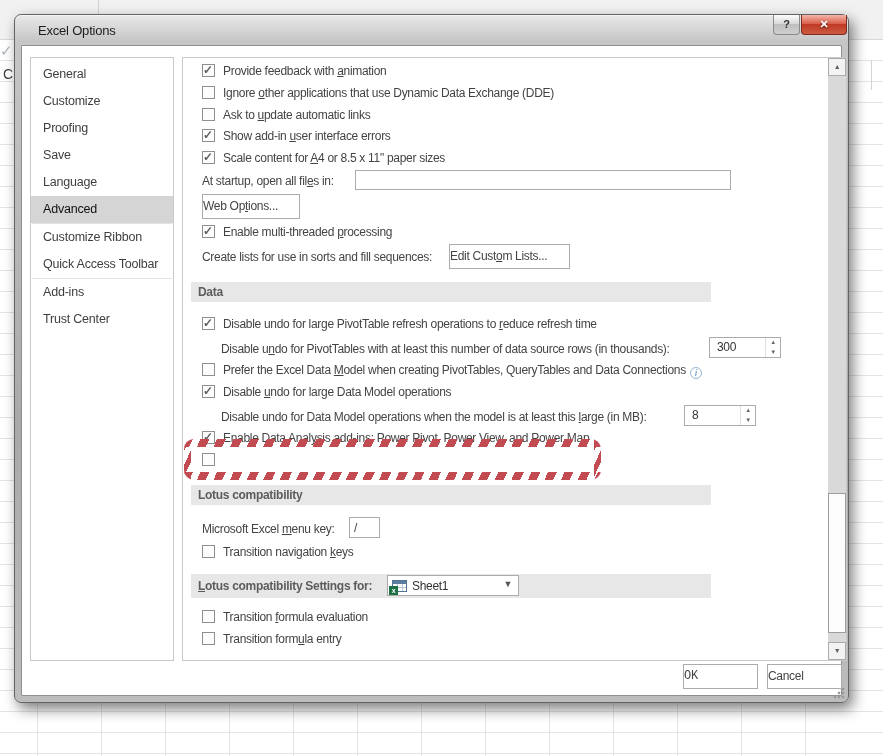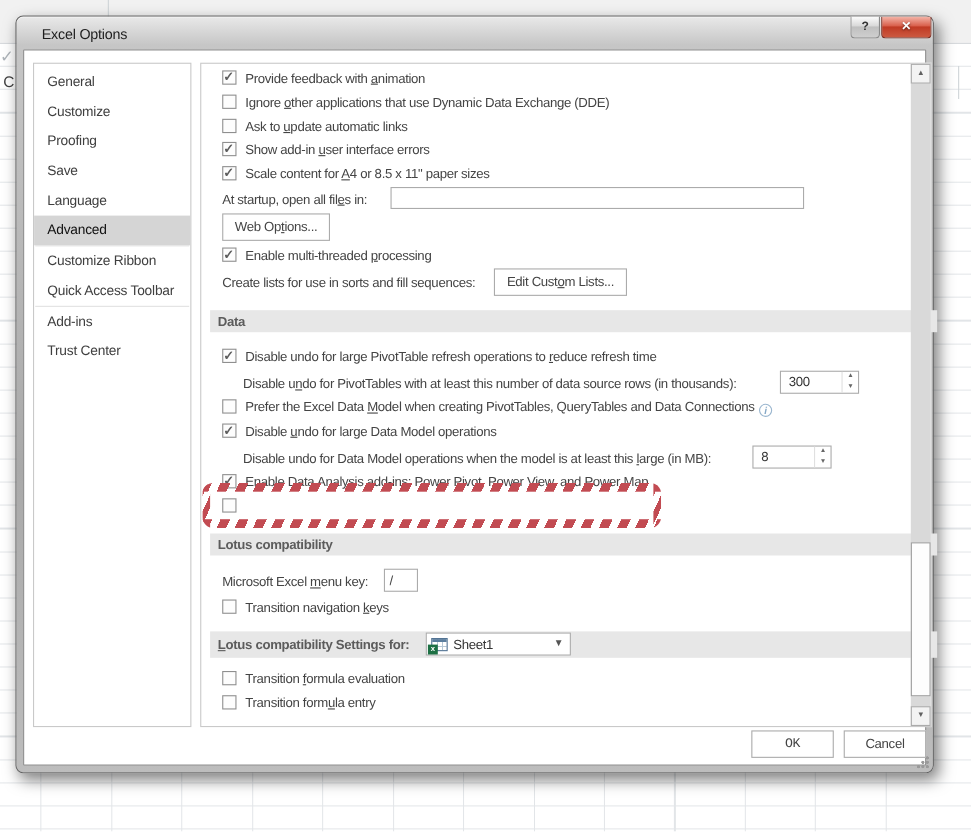--- a/index.html
+++ b/index.html
@@ -94,24 +94,24 @@
     content:"✓"; position:absolute; left:0px; top:-3px;
     font-size:12px; font-weight:bold; color:#5e5e5e;
   }
   .txtinput {
     background:#fff; border:1px solid #ababab; height:20px;
     font-family:"Liberation Sans",sans-serif; font-size:12px; color:#444; padding:0 4px;
   }
   .btn {
     position:absolute; height:25px; background:#fff; border:1px solid #ababab;
     font-family:"Liberation Sans",sans-serif; font-size:12px; color:#444;
-    letter-spacing:-0.3px; text-align:center; line-height:23px; cursor:default;
+    letter-spacing:-0.3px; text-align:left; line-height:23px; cursor:default;
   }
   .secheader {
-    position:absolute; left:8px; width:661px; height:20px; line-height:20px;
+    position:absolute; left:8px; width:520px; height:20px; line-height:20px;
     background:#e7e7e7; color:#5c5c5c; font-weight:bold; padding-left:7px;
   }
   .spinner {
     position:absolute; width:72px; height:21px; border:1px solid #ababab;
     background:#fff; display:flex;
   }
   .spin-val { flex:1; padding:2px 0 0 7px; font-size:12px; color:#333; }
   .spin-btns { width:15px; border-left:1px solid #e0e0e0; display:flex; flex-direction:column; }
   .spin-up, .spin-dn {
     flex:1; font-size:6px; line-height:9px; text-align:center; color:#666; cursor:default;

